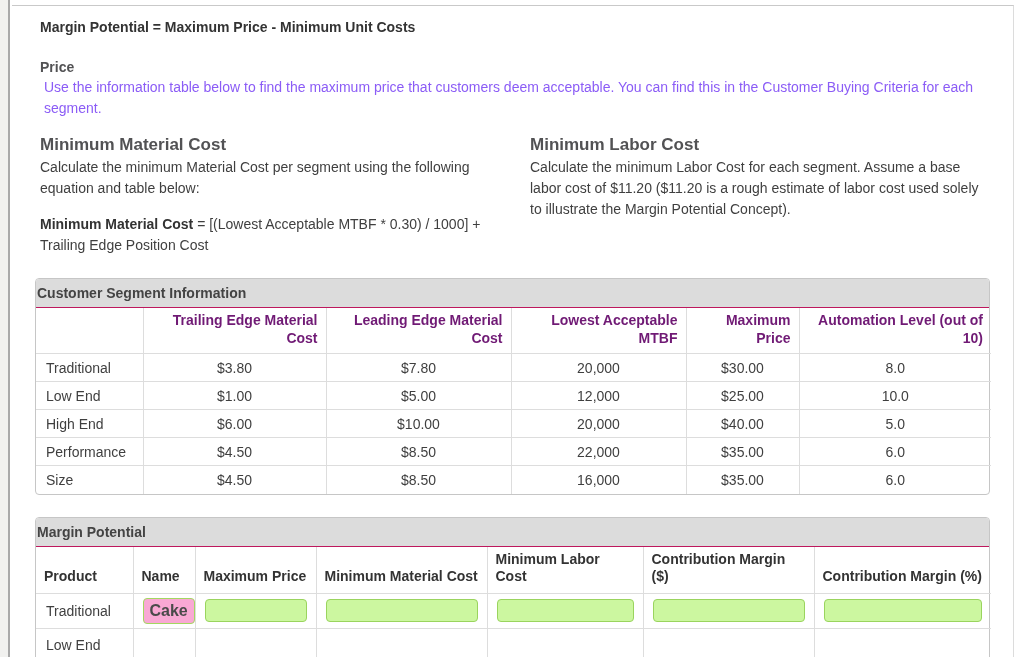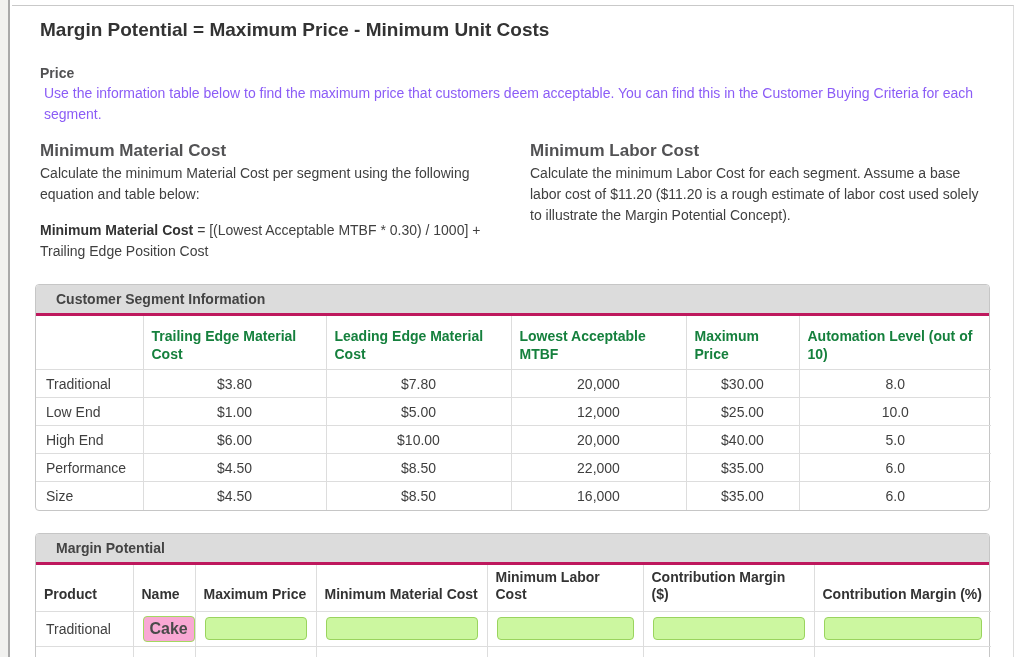--- a/index.html
+++ b/index.html
@@ -15,53 +15,53 @@
   }
   .page {
     position:absolute; left:12px; top:5px; width:1002px; height:652px;
     box-sizing:border-box;
     border-top:1px solid #c9c9c9; border-right:1px solid #dcdcdc;
     background:#fff;
     padding:13px 23px 0 23px;
     overflow:hidden;
   }
   .doc-title {
-    margin:0 0 0 5px; font-size:19px; font-weight:bold; color:#333;
+    margin:0 0 0 5px; font-size:14px; font-weight:bold; color:#333;
   }
   .h2 {
     margin:24px 0 2px 5px; font-size:14px; font-weight:bold; color:#525254;
   }
   .lead {
     margin:2px 0 0 9px; font-size:14px; line-height:1.5; color:#8b5cf6; max-width:945px;
   }
   .cols { display:flex; gap:38px; margin:16px 0 0 5px; }
   .col-left  { width:452px; }
   .col-right { flex:1; }
   .h3 { margin:0 0 2px 0; font-size:17px; font-weight:bold; color:#525254; }
   .cols p { margin:2px 0 0 0; font-size:14px; line-height:1.5; color:#3f3f3f; }
   .cols p.equation { margin-top:15px; }
   .eq-label { font-weight:bold; color:#333; }
 
   .panel {
     margin-top:22px; border:1px solid #c6c6c6; border-radius:4px;
     background:#fff;
   }
   .panel-title {
-    background:#dcdcdc; padding:6px 20px;
+    background:#dcdcdc; padding:6px 1px;
     font-weight:bold; font-size:14px; color:#444;
-    border-bottom:3px solid #be185d; border-radius:3px 3px 0 0;
+    border-bottom:1px solid #be185d; border-radius:3px 3px 0 0;
   }
   table { border-collapse:collapse; width:100%; table-layout:fixed; font-size:14px; }
   th, td { border-right:1px solid #ddd; border-bottom:1px solid #ddd; box-sizing:border-box; }
   th:last-child, td:last-child { border-right:none; }
   tr:last-child td { border-bottom:none; }
 
   .seg-table thead th {
-    height:45px; vertical-align:middle; text-align:left;
-    font-weight:bold; color:#15803d; padding:12px 8px 6px 8px; line-height:1.25;
+    height:45px; vertical-align:middle; text-align:right;
+    font-weight:bold; color:#701a75; padding:4px 8px 6px 8px; line-height:1.25;
   }
   .seg-table tbody td { height:28px; text-align:center; padding:2px 6px; color:#3f3f3f; }
   .seg-table tbody td.rowlabel { text-align:left; padding-left:10px; }
 
   .mp-table thead th {
     height:44px; vertical-align:bottom; text-align:left;
     font-weight:bold; color:#333; padding:4px 8px 7px 8px; line-height:1.25;
   }
   .mp-table tbody td { height:33px; text-align:left; padding:4px 9px; color:#3f3f3f; vertical-align:middle; }
   .mp-table tbody td.rowlabel { padding-left:10px; }

